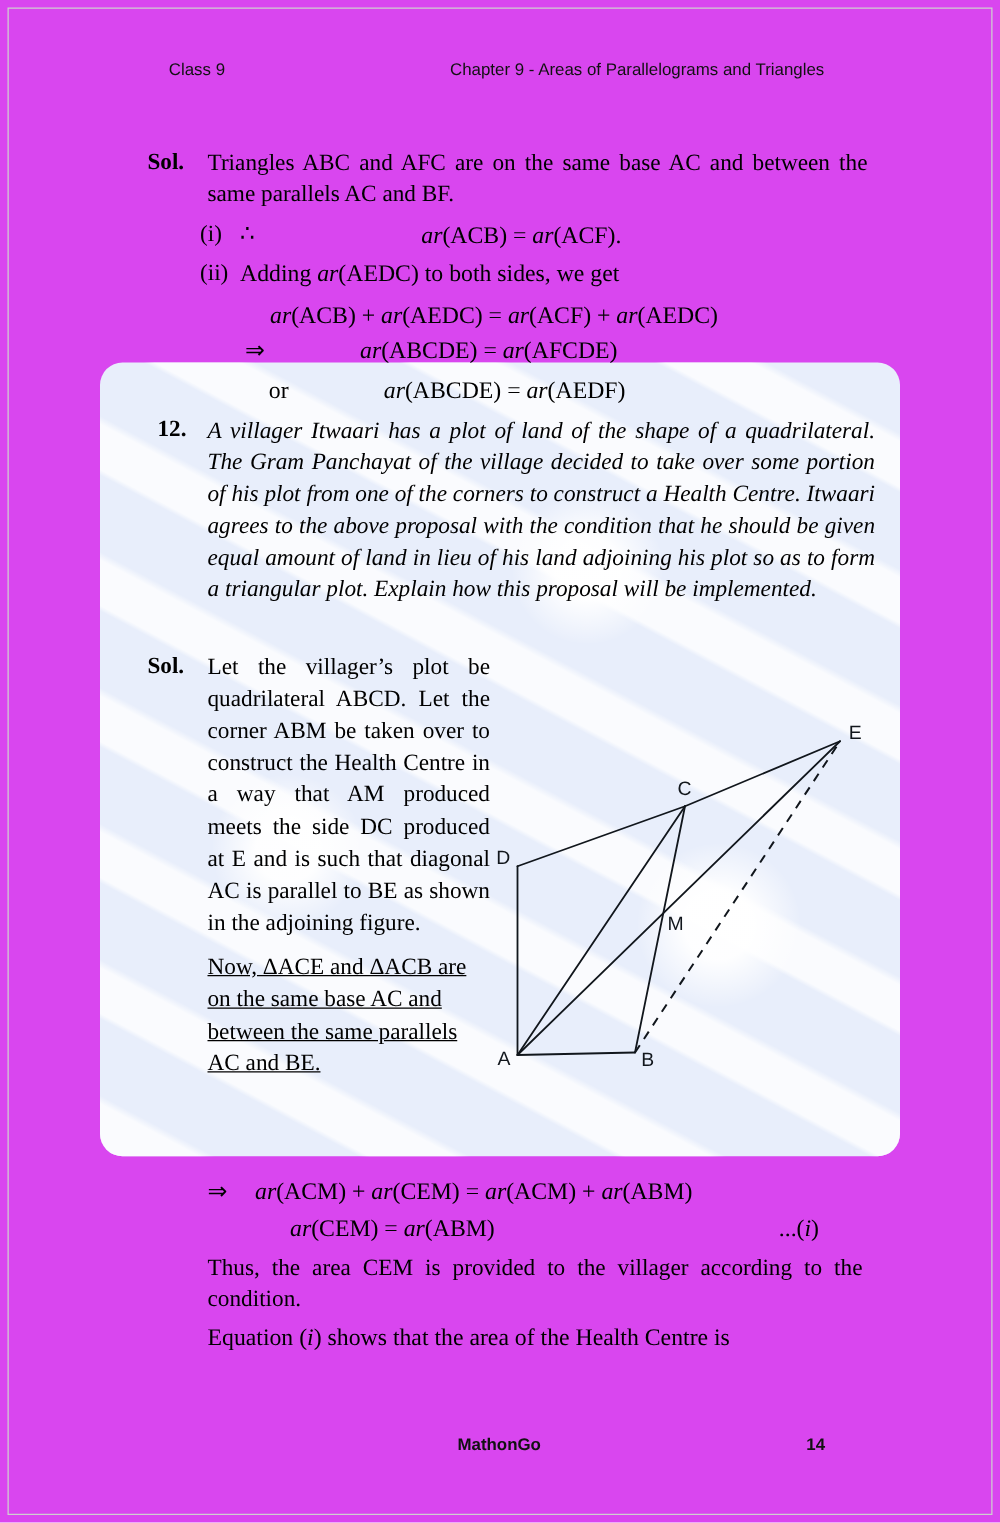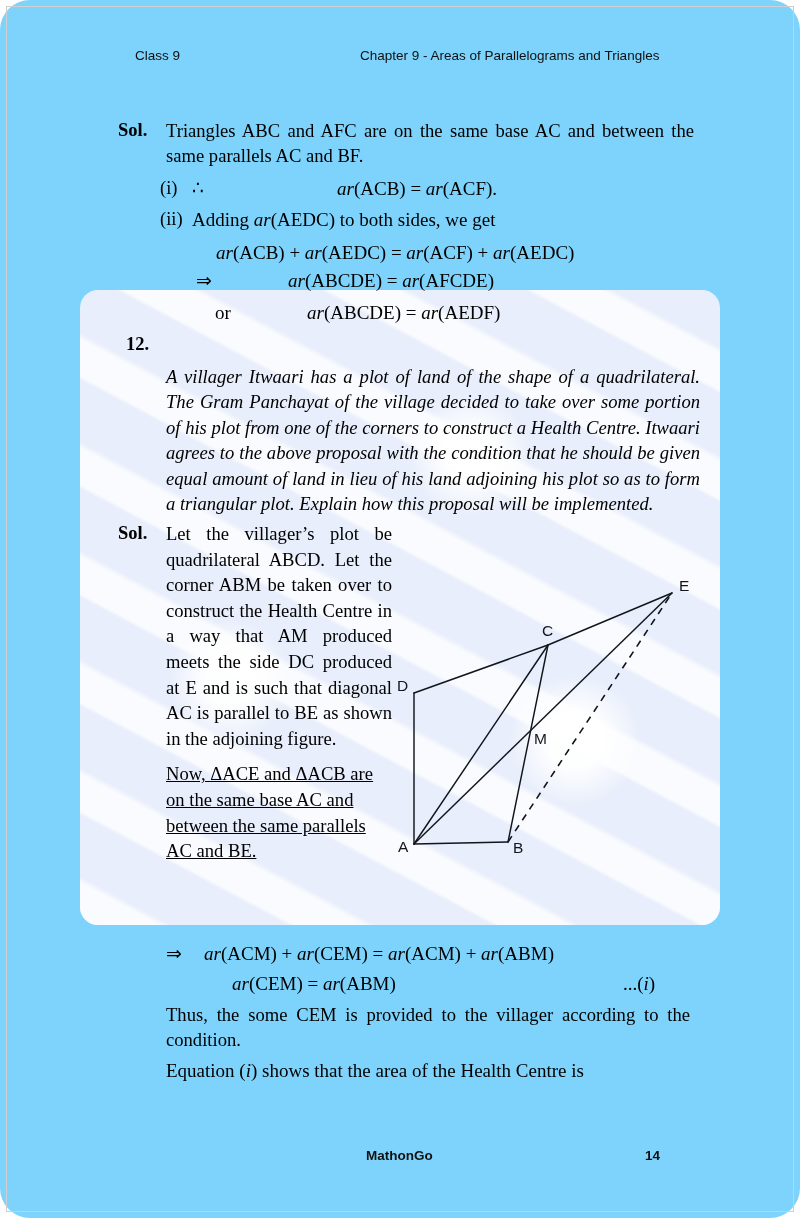--- a/index.html
+++ b/index.html
@@ -16,22 +16,21 @@
     position: relative;
     overflow: hidden;
   }
 
   
   .page {
     position: absolute;
     left: 0; top: 0;
     width: 800px;
     height: 1218px;
-    background: #7dd3fc;
-    border-radius: 30px;
+    background: #d946ef;
   }
 
   .page-border {
     position: absolute;
     left: 6px; top: 6px;
     width: 788px; height: 1206px;
     border: 1px solid #cfcfcf;
     pointer-events: none;
   }
 
@@ -110,21 +109,21 @@
     font-size: 18.5px;
     line-height: 25px;
   }
 
   .para {
     font-size: 18.6px;
     line-height: 25.4px;
     text-align: justify;
     text-justify: inter-word;
   }
-  .para.it { font-style: italic; margin-top: 32px; }
+  .para.it { font-style: italic; }
 
   .eq {
     font-size: 19px;
     line-height: 26px;
     white-space: pre;
   }
 
   
   .narrow {
     width: 226px;
@@ -231,21 +230,21 @@
     <div class="blk row" style="left:166px; top:941px;">
       <span class="eq" style="width:38px;">⇒</span>
       <span class="eq"><i>ar</i>(ACM) + <i>ar</i>(CEM) = <i>ar</i>(ACM) + <i>ar</i>(ABM)</span>
     </div>
 
     <div class="blk" style="left:166px; top:971px; width:534px;">
       <span class="eq" style="position:absolute; left:66px; top:0;"><i>ar</i>(CEM) = <i>ar</i>(ABM)</span>
       <span class="eq" style="position:absolute; left:457px; top:0;">...(<i>i</i>)</span>
     </div>
 
-    <div class="blk para" style="left:166px; top:1002px; width:524px;">Thus, the some CEM is provided to the villager according to the condition.</div>
+    <div class="blk para" style="left:166px; top:1002px; width:524px;">Thus, the area CEM is provided to the villager according to the condition.</div>
 
     <div class="blk eq" style="left:166px; top:1058px;">Equation (<i>i</i>) shows that the area of the Health Centre is</div>
 
     <div class="figure">
       <svg width="318" height="300" viewBox="0 0 318 300">
         <g stroke="#11161c" stroke-width="1.45" fill="none" stroke-linecap="round">
           <line x1="22" y1="272" x2="116" y2="270"></line>
           <line x1="22" y1="272" x2="22" y2="121"></line>
           <line x1="22" y1="121" x2="156" y2="73"></line>
           <line x1="156" y1="73" x2="280" y2="21"></line>

